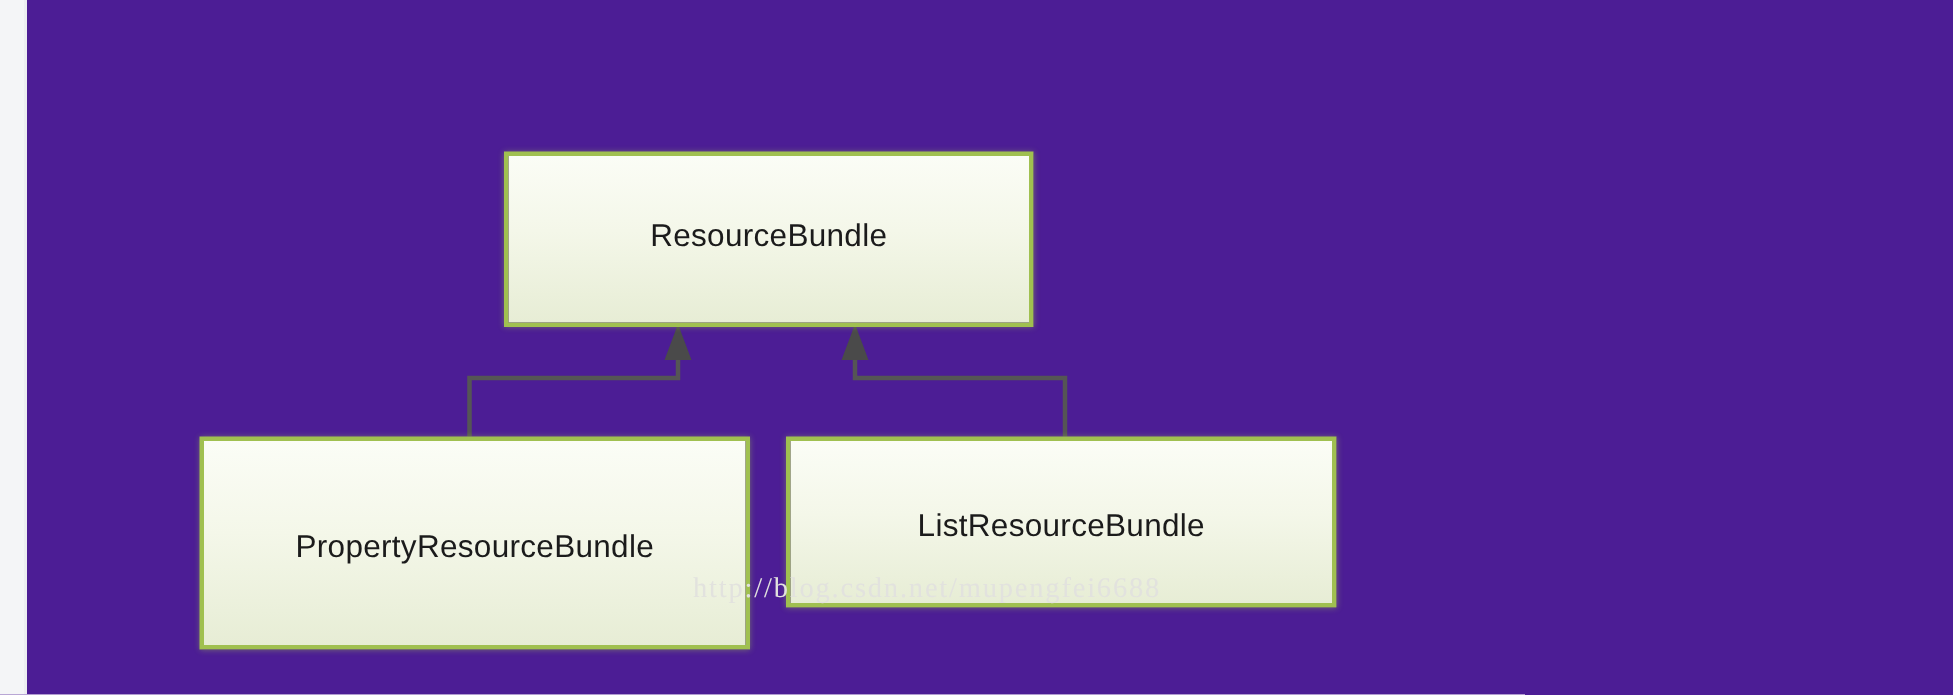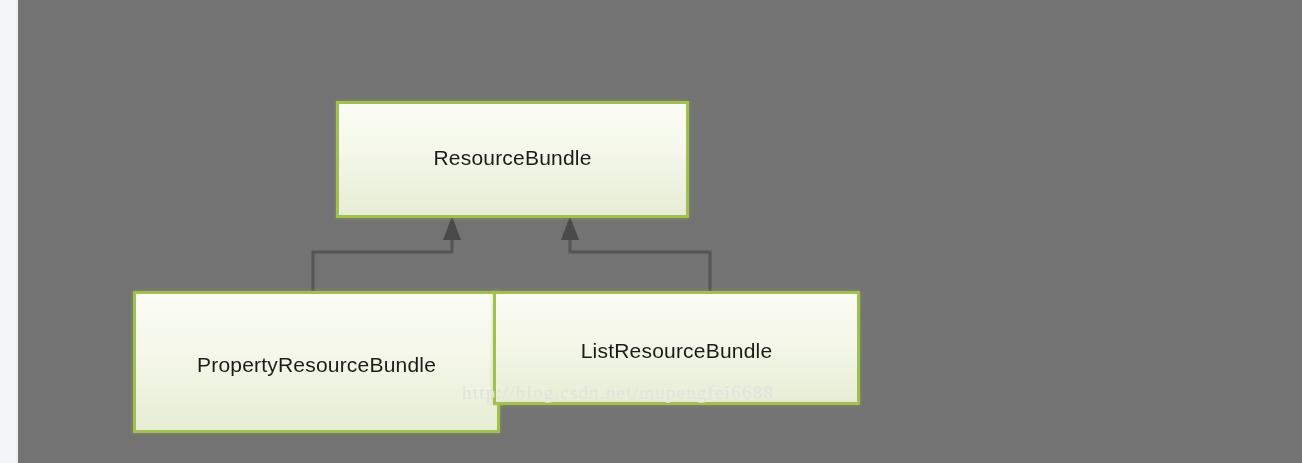--- a/index.html
+++ b/index.html
@@ -7,21 +7,21 @@
     padding: 0;
     background: #ffffff;
   }
   body {
     font-family: "Liberation Sans", sans-serif;
   }
   #canvas {
     position: relative;
     width: 1302px;
     height: 463px;
-    background: #737373;
+    background: #4c1d95;
     overflow: hidden;
   }
   
   .gutter {
     position: absolute;
     left: 0;
     top: 0;
     width: 16px;
     height: 463px;
     background: #f4f5f7;
@@ -61,21 +61,21 @@
     width: 353px;
     height: 117px;
   }
   #box-propertyresourcebundle {
     left: 133px;
     top: 291px;
     width: 367px;
     height: 142px;
   }
   #box-listresourcebundle {
-    left: 493px;
+    left: 524px;
     top: 291px;
     width: 367px;
     height: 114px;
   }
   
   #box-propertyresourcebundle .uml-label,
   #box-listresourcebundle .uml-label {
     transform: translateY(2px);
   }
   #box-resourcebundle .uml-label {

